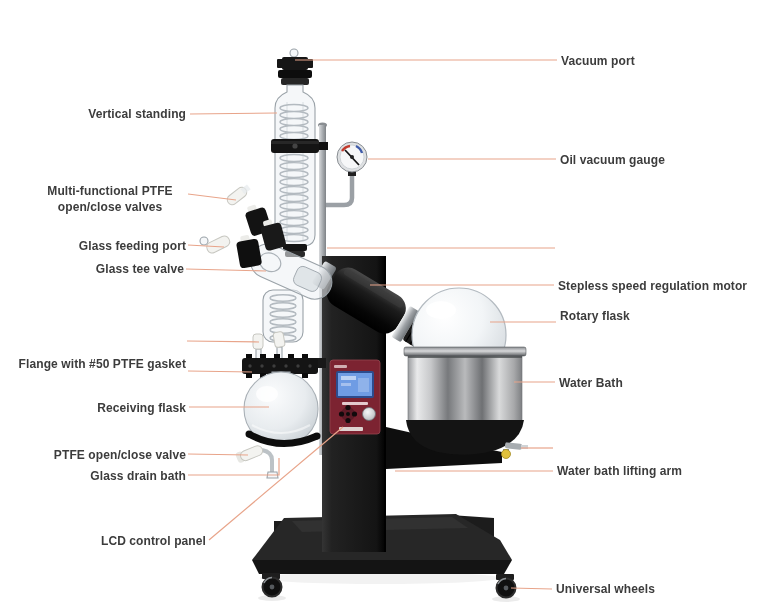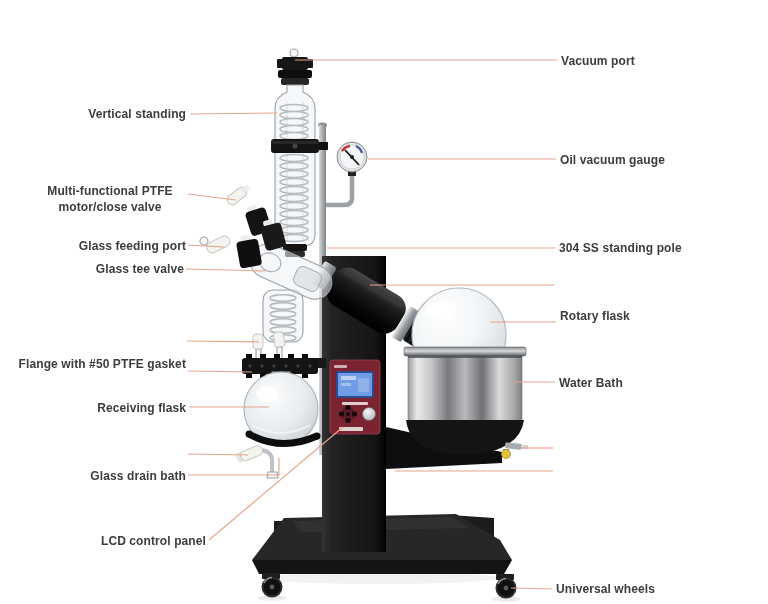--- a/index.html
+++ b/index.html
@@ -301,28 +301,30 @@
     <line class="leader" x1="327" y1="248" x2="555" y2="248"></line>
     <line class="leader" x1="370" y1="285" x2="554" y2="285"></line>
     <line class="leader" x1="490" y1="322" x2="556" y2="322"></line>
     <line class="leader" x1="514" y1="382" x2="555" y2="382"></line>
     <line class="leader" x1="521" y1="448" x2="553" y2="448"></line>
     <line class="leader" x1="395" y1="471" x2="553" y2="471"></line>
     <line class="leader" x1="511" y1="588" x2="552" y2="589"></line>
   </svg>
 
   <div class="lbl" style="right:582px;top:106px">Vertical standing</div>
-  <div class="lbl lbl-c" style="right:582px;top:183px">Multi-functional PTFE motor/close valve</div>
+  <div class="lbl lbl-c" style="right:582px;top:183px">Multi-functional PTFE open/close valves</div>
   <div class="lbl" style="right:582px;top:238px">Glass feeding port</div>
   <div class="lbl" style="right:584px;top:261px">Glass tee valve</div>
   <div class="lbl" style="right:582px;top:356px">Flange with #50 PTFE gasket</div>
   <div class="lbl" style="right:582px;top:400px">Receiving flask</div>
+  <div class="lbl" style="right:582px;top:447px">PTFE open/close valve</div>
   <div class="lbl" style="right:582px;top:468px">Glass drain bath</div>
   <div class="lbl" style="right:562px;top:533px">LCD control panel</div>
 
   <div class="lbl" style="left:561px;top:53px">Vacuum port</div>
   <div class="lbl" style="left:560px;top:152px">Oil vacuum gauge</div>
-  <div class="lbl" style="left:559px;top:240px">304 SS standing pole</div>
+  <div class="lbl" style="left:558px;top:278px">Stepless speed regulation motor</div>
   <div class="lbl" style="left:560px;top:308px">Rotary flask</div>
   <div class="lbl" style="left:559px;top:375px">Water Bath</div>
+  <div class="lbl" style="left:557px;top:463px">Water bath lifting arm</div>
   <div class="lbl" style="left:556px;top:581px">Universal wheels</div>
 
 </div>
 
 </body></html>

